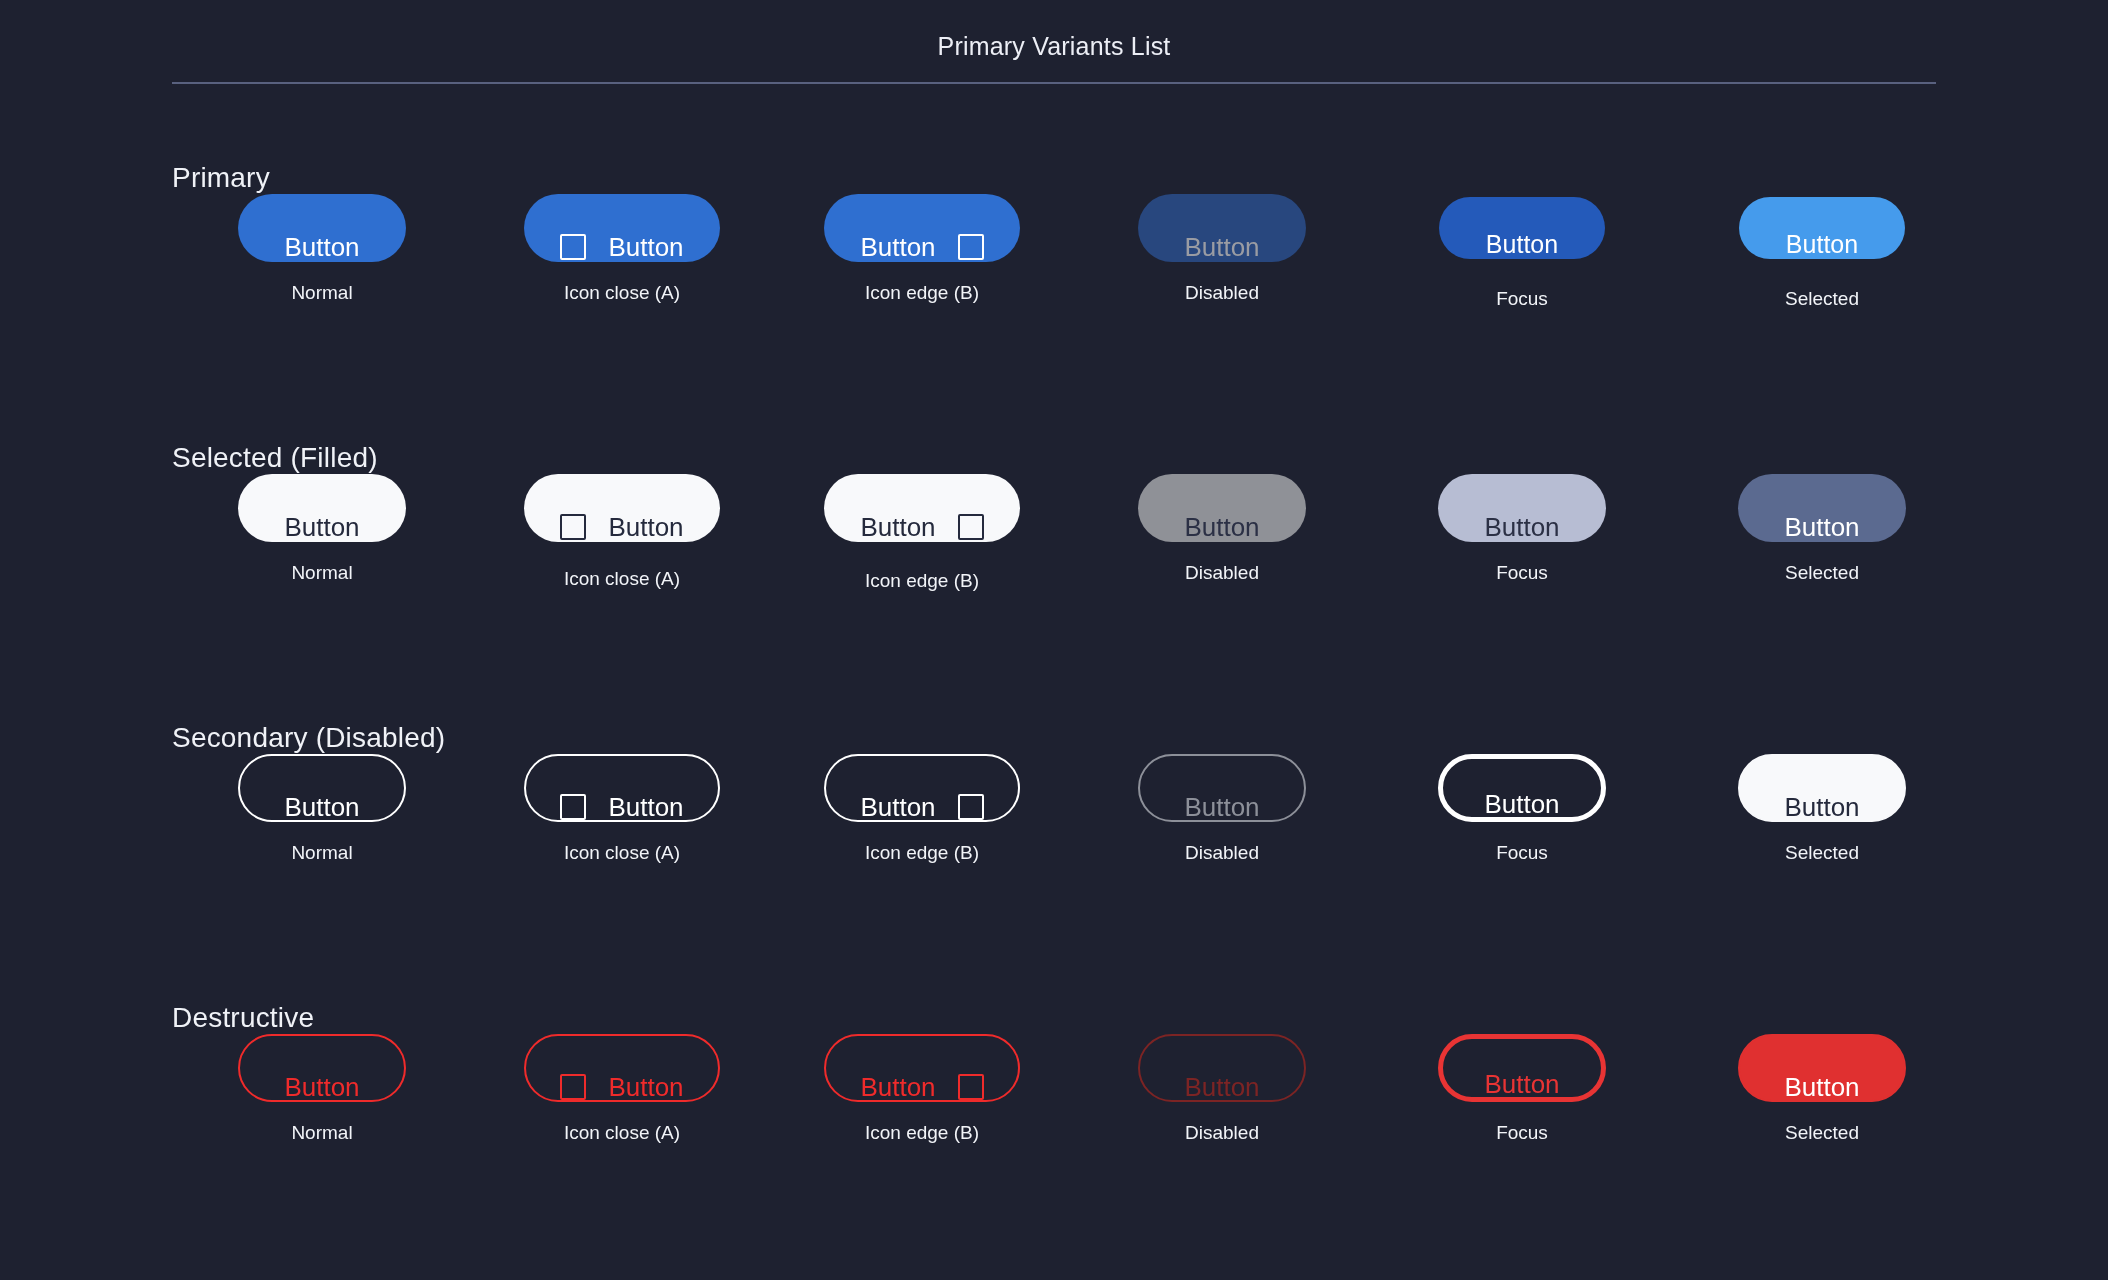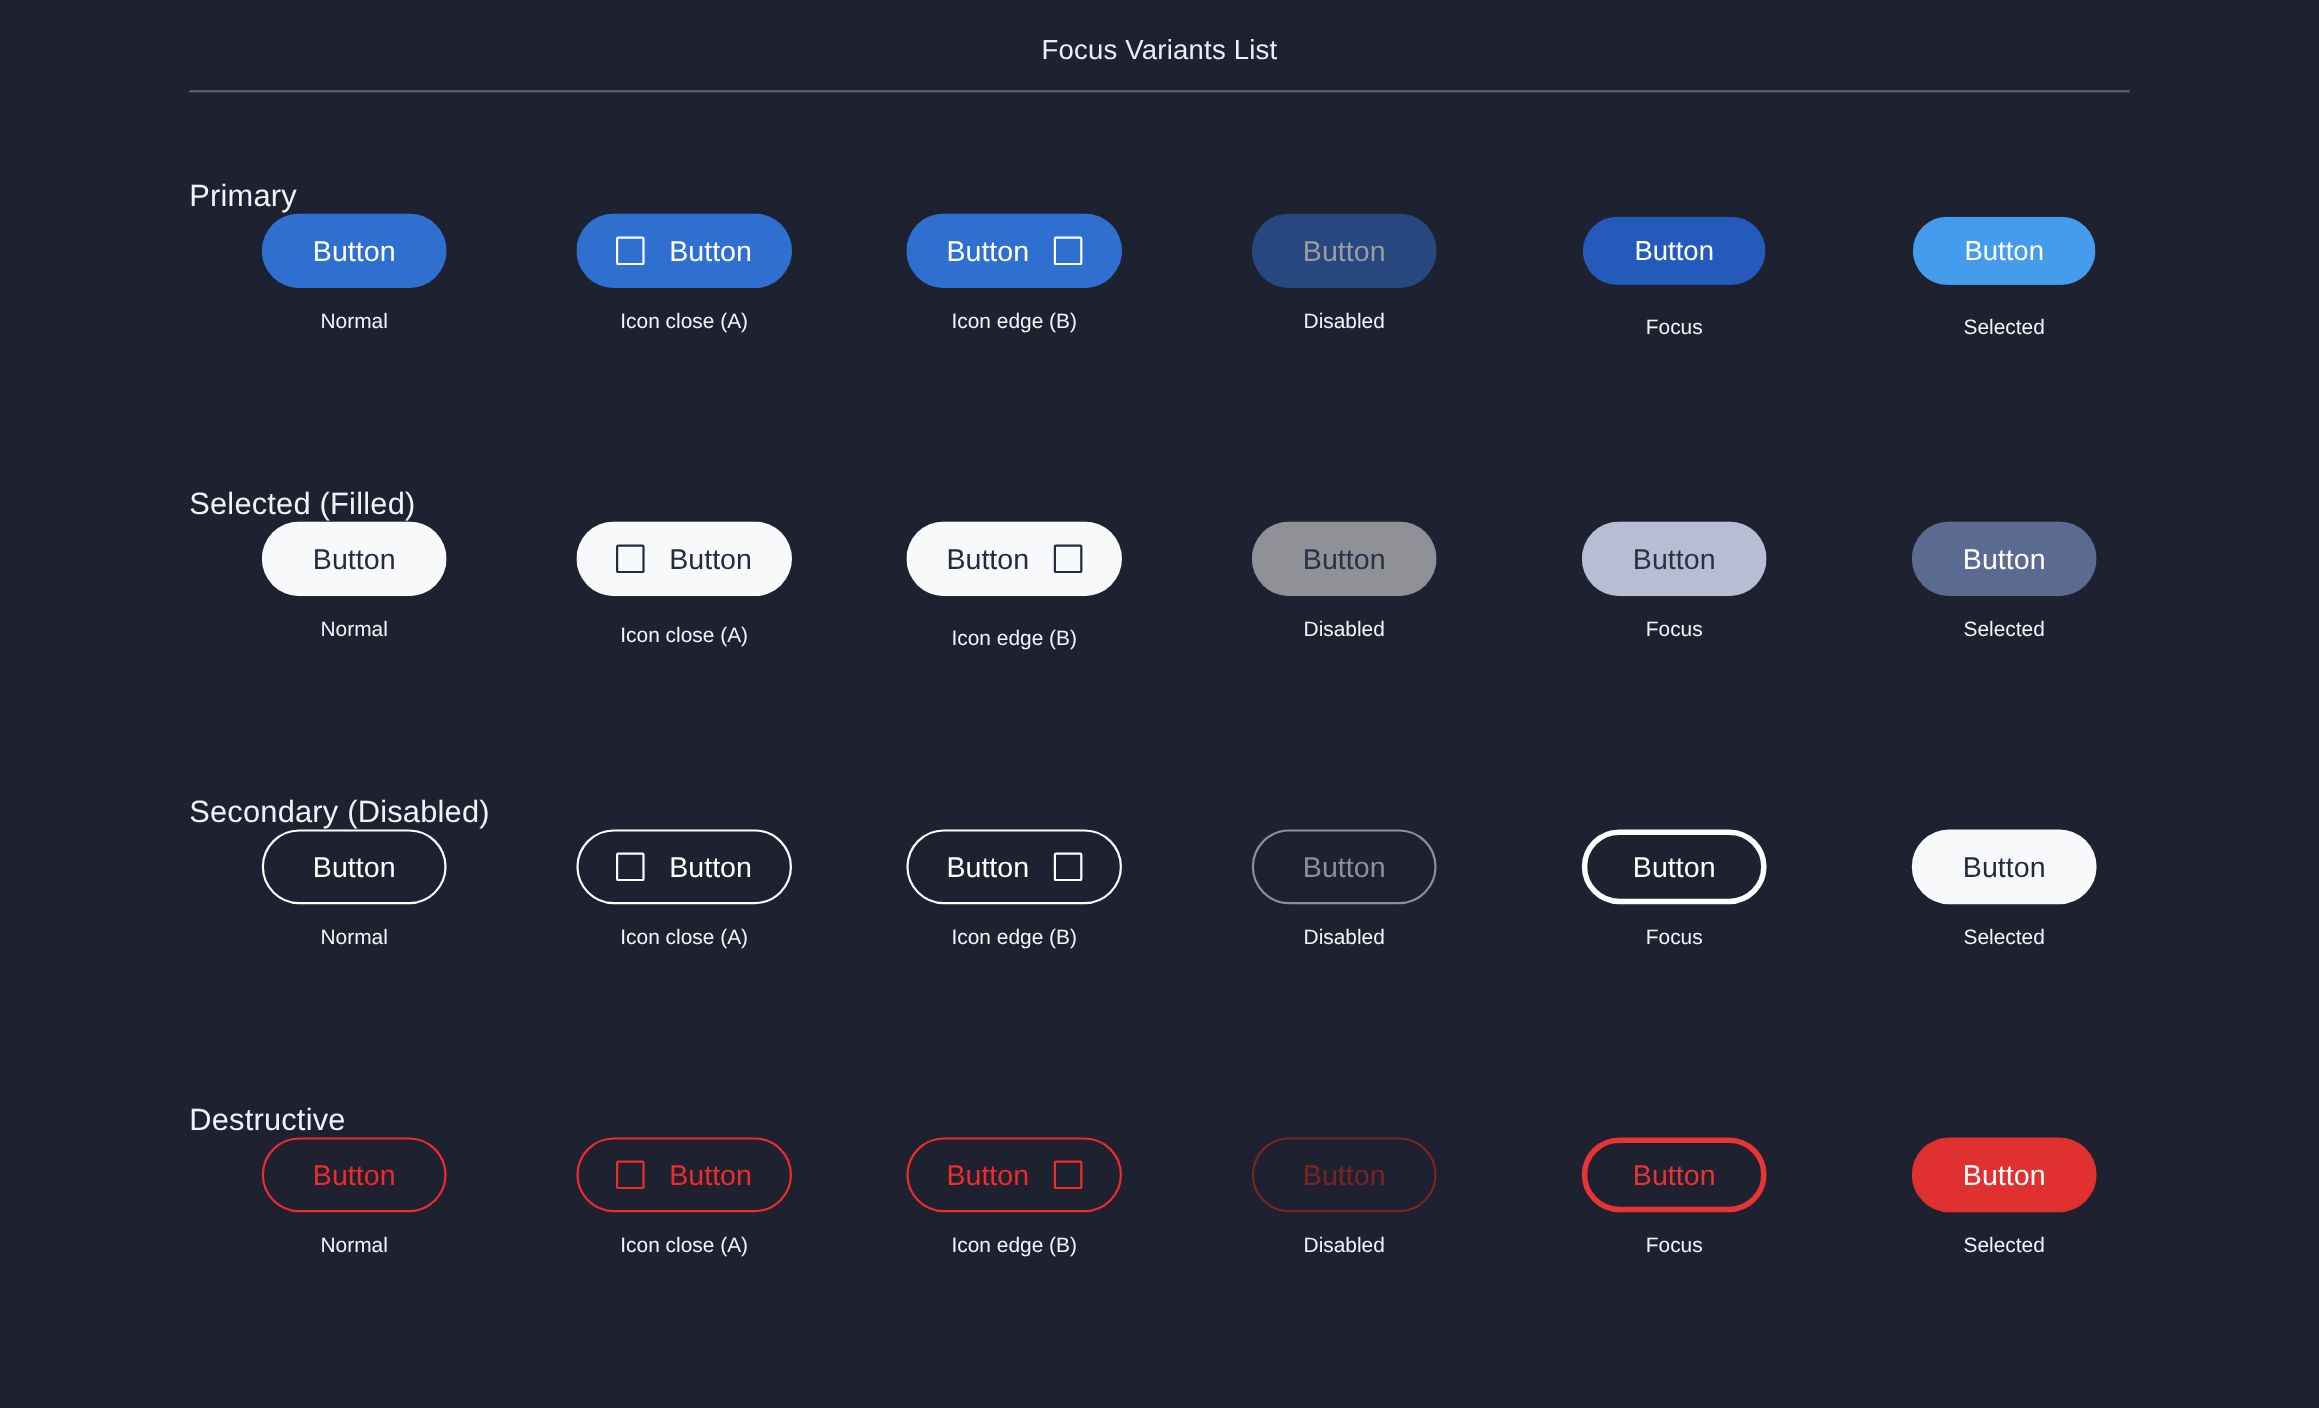--- a/index.html
+++ b/index.html
@@ -104,21 +104,21 @@
     text-align: center;
     font-size: 19px;
     font-weight: 400;
     color: #f2f4f8;
     white-space: nowrap;
   }
 
   
   .btn {
     display: inline-flex;
-    align-items: center;
+    align-items: flex-end;
     justify-content: center;
     gap: 22px;
     height: 68px;
     padding: 0 34px;
     border-radius: 999px;
     border: 2px solid transparent;
     background: transparent;
     font-family: "Liberation Sans", sans-serif;
     font-size: 26px;
     font-weight: 400;
@@ -162,21 +162,21 @@
   .d-disabled { background: transparent; color: #7c2424; border: 2.5px solid #7c2424; cursor: default; }
   .d-focus    { background: transparent; color: #e83434; border: 5px solid #e83434; }
   .d-selected { background: #e03030; color: #ffffff; border: 2.5px solid #e03030; }
 </style>
 </head>
 <body>
 
 <div id="page">
 
   <div class="header">
-    <div class="header-title">Focus Variants List</div>
+    <div class="header-title">Primary Variants List</div>
     <div class="header-divider"></div>
   </div>
 
   <div class="section" style="top:126px;">
     <div class="section-title">Primary</div>
     <div class="row">
 
       <div class="cell cell-0">
         <div class="btn-wrap">
           <button class="btn p-normal">

